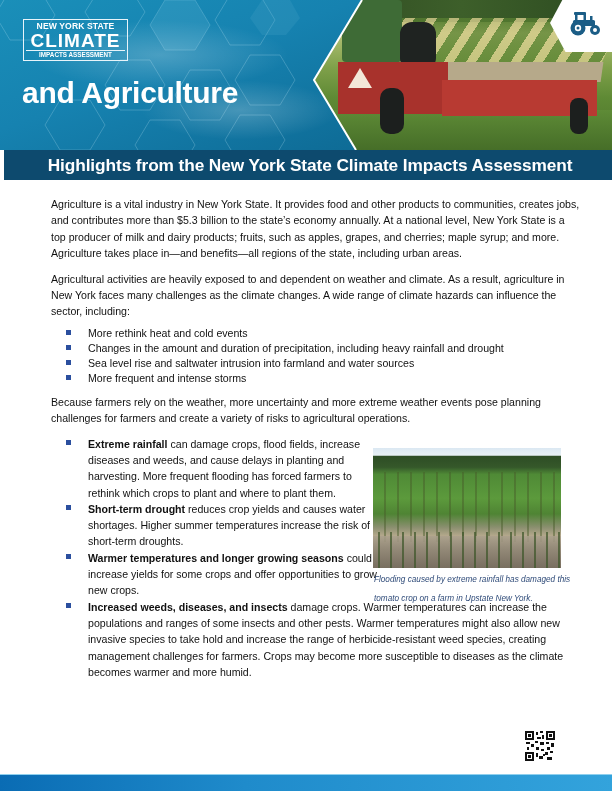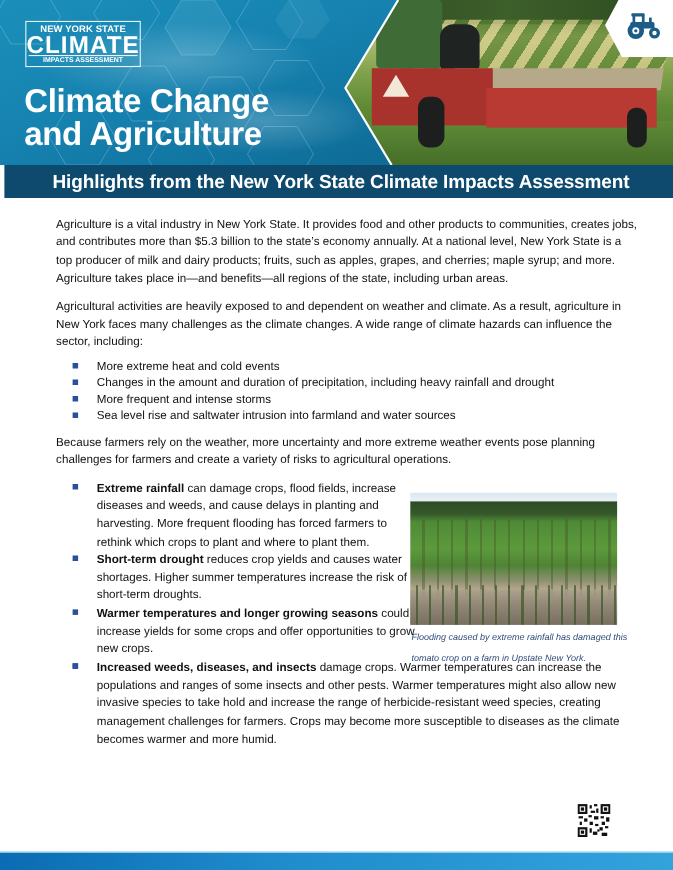--- a/index.html
+++ b/index.html
@@ -39,21 +39,21 @@
   .photo .grass { position: absolute; left: 0; top: 110px; width: 300px; height: 40px; background: linear-gradient(180deg, rgba(95,140,55,0.9), rgba(70,110,40,1)); }
   .photo-edge {
     position: absolute; left: 310px; top: 0; width: 56px; height: 150px;
   }
 
   .logo {
     position: absolute; left: 23px; top: 19px; width: 105px; height: 42px;
     border: 1.5px solid #e8f4fa; color: #fff; text-align: center;
   }
   .logo .l1 { font-size: 8.6px; font-weight: bold; letter-spacing: 0.1px; margin-top: 2px; line-height: 9px; }
-  .logo .l2 { font-size: 22px; font-weight: bold; line-height: 19px; letter-spacing: 1px; }
+  .logo .l2 { font-size: 19px; font-weight: bold; line-height: 19px; letter-spacing: 1px; }
   .logo .l3 { font-size: 6.3px; font-weight: bold; line-height: 8px; background: rgba(255,255,255,0.0); border-top: 1px solid #e8f4fa; margin: 0 2px; }
 
   .hero-title {
     position: absolute; left: 22px; top: 78px; color: #fff;
     font-size: 30px; font-weight: bold; line-height: 30px; letter-spacing: -0.3px;
   }
 
   .badge-hex {
     position: absolute; left: 550px; top: -6px; width: 62px; height: 58px;
     background: #fff;
@@ -140,21 +140,20 @@
     <polyline points="52,0 4,80 46,150" fill="none" stroke="#ffffff" stroke-width="2"></polyline>
   </svg>
 
   <div class="logo">
     <div class="l1">NEW YORK STATE</div>
     <div class="l2">CLIMATE</div>
     <div class="l3">IMPACTS ASSESSMENT</div>
   </div>
 
   <div class="hero-title">
-    <div>Climate Change</div>
     <div>and Agriculture</div>
   </div>
 
   <div class="badge-hex">
     <svg width="34" height="26" viewBox="0 0 34 26">
       <g fill="#1b5d86">
         <rect x="6" y="2" width="12" height="3" rx="1"></rect>
         <rect x="7" y="4" width="2.5" height="8"></rect>
         <rect x="15.5" y="4" width="2.5" height="8"></rect>
         <rect x="5" y="10" width="22" height="6" rx="1.5"></rect>
@@ -170,24 +169,24 @@
 </div>
 
 <div class="banner">Highlights from the New York State Climate Impacts Assessment</div>
 
 <div class="content">
   <p class="para">Agriculture is a vital industry in New York State. It provides food and other products to communities, creates jobs, and contributes more than $5.3 billion to the state’s economy annually. At a national level, New York State is a top producer of milk and dairy products; fruits, such as apples, grapes, and cherries; maple syrup; and more. Agriculture takes place in—and benefits—all regions of the state, including urban areas.</p>
 
   <p class="para" style="margin-bottom:0">Agricultural activities are heavily exposed to and dependent on weather and climate. As a result, agriculture in New York faces many challenges as the climate changes. A wide range of climate hazards can influence the sector, including:</p>
 
   <ul class="bullets">
-    <li>More extreme heat and cold events</li>
+    <li>More rethink heat and cold events</li>
     <li>Changes in the amount and duration of precipitation, including heavy rainfall and drought</li>
+    <li>Sea level rise and saltwater intrusion into farmland and water sources</li>
     <li>More frequent and intense storms</li>
-    <li>Sea level rise and saltwater intrusion into farmland and water sources</li>
   </ul>
 
   <p class="para" style="margin-bottom:0">Because farmers rely on the weather, more uncertainty and more extreme weather events pose planning challenges for farmers and create a variety of risks to agricultural operations.</p>
 
   <ul class="impacts">
     <li>
         <div class="narrow"><b>Extreme rainfall</b><span> can damage crops, flood fields, increase diseases and weeds, and cause delays in planting and harvesting. More frequent flooding has forced farmers to rethink which crops to plant and where to plant them.</span></div>
       </li>
     <li>
         <div class="narrow"><b>Short-term drought</b><span> reduces crop yields and causes water shortages. Higher summer temperatures increase the risk of short-term droughts.</span></div>

